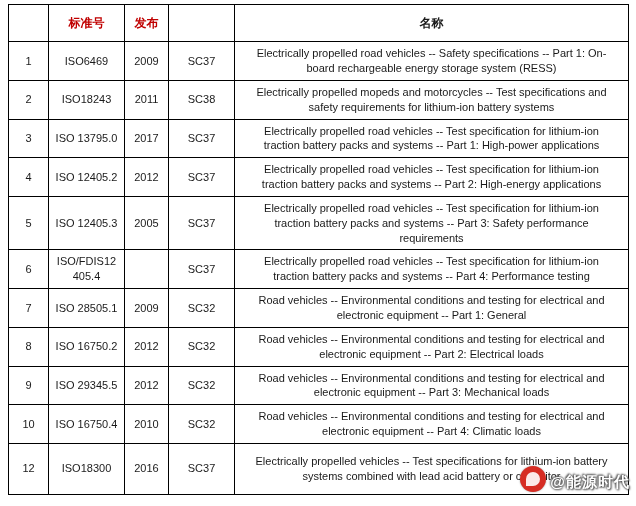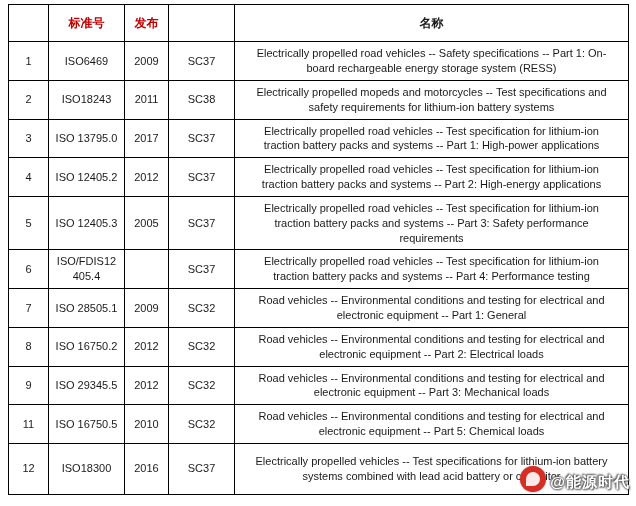--- a/index.html
+++ b/index.html
@@ -129,25 +129,25 @@
           <td class="cell-name">Road vehicles -- Environmental conditions and testing for electrical and electronic equipment -- Part 2: Electrical loads</td>
         </tr>
         <tr>
           <td class="cell-no">9</td>
           <td class="cell-std">ISO 29345.5</td>
           <td class="cell-year">2012</td>
           <td class="cell-sc">SC32</td>
           <td class="cell-name">Road vehicles -- Environmental conditions and testing for electrical and electronic equipment -- Part 3: Mechanical loads</td>
         </tr>
         <tr>
-          <td class="cell-no">11</td>
-          <td class="cell-std">ISO 16750.5</td>
+          <td class="cell-no">10</td>
+          <td class="cell-std">ISO 16750.4</td>
           <td class="cell-year">2010</td>
           <td class="cell-sc">SC32</td>
-          <td class="cell-name">Road vehicles -- Environmental conditions and testing for electrical and electronic equipment -- Part 5: Chemical loads</td>
+          <td class="cell-name">Road vehicles -- Environmental conditions and testing for electrical and electronic equipment -- Part 4: Climatic loads</td>
         </tr>
         <tr class="tall">
           <td class="cell-no">12</td>
           <td class="cell-std">ISO18300</td>
           <td class="cell-year">2016</td>
           <td class="cell-sc">SC37</td>
           <td class="cell-name">Electrically propelled vehicles -- Test specifications for lithium-ion battery systems combined with lead acid battery or capacitor</td>
         </tr>
       </tbody>
   </table>

